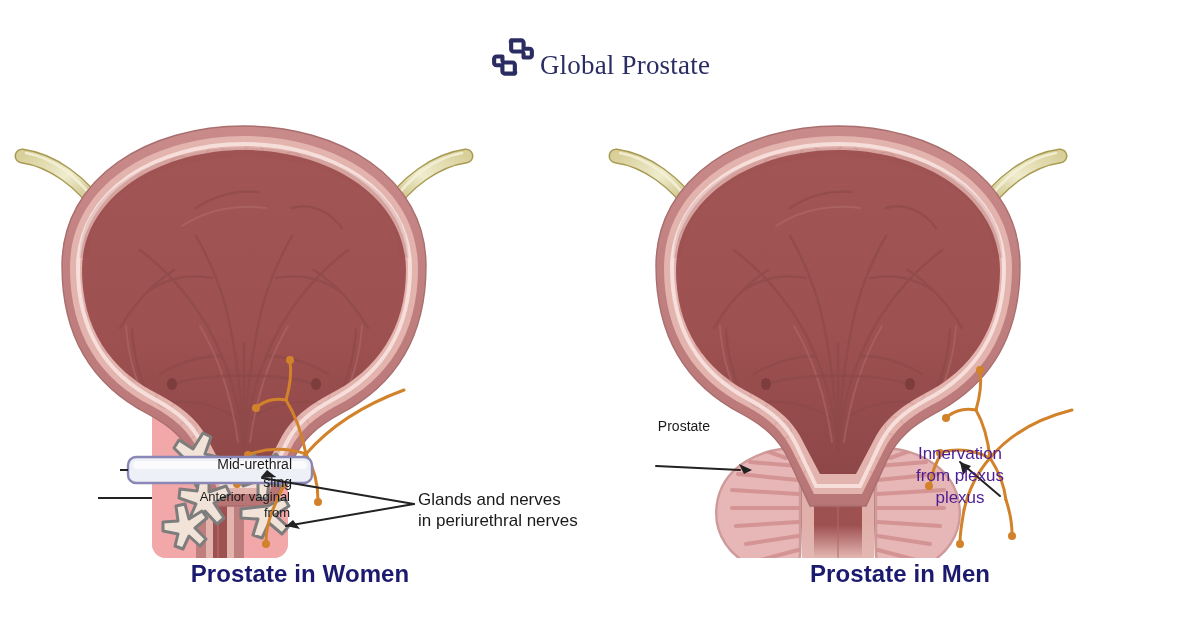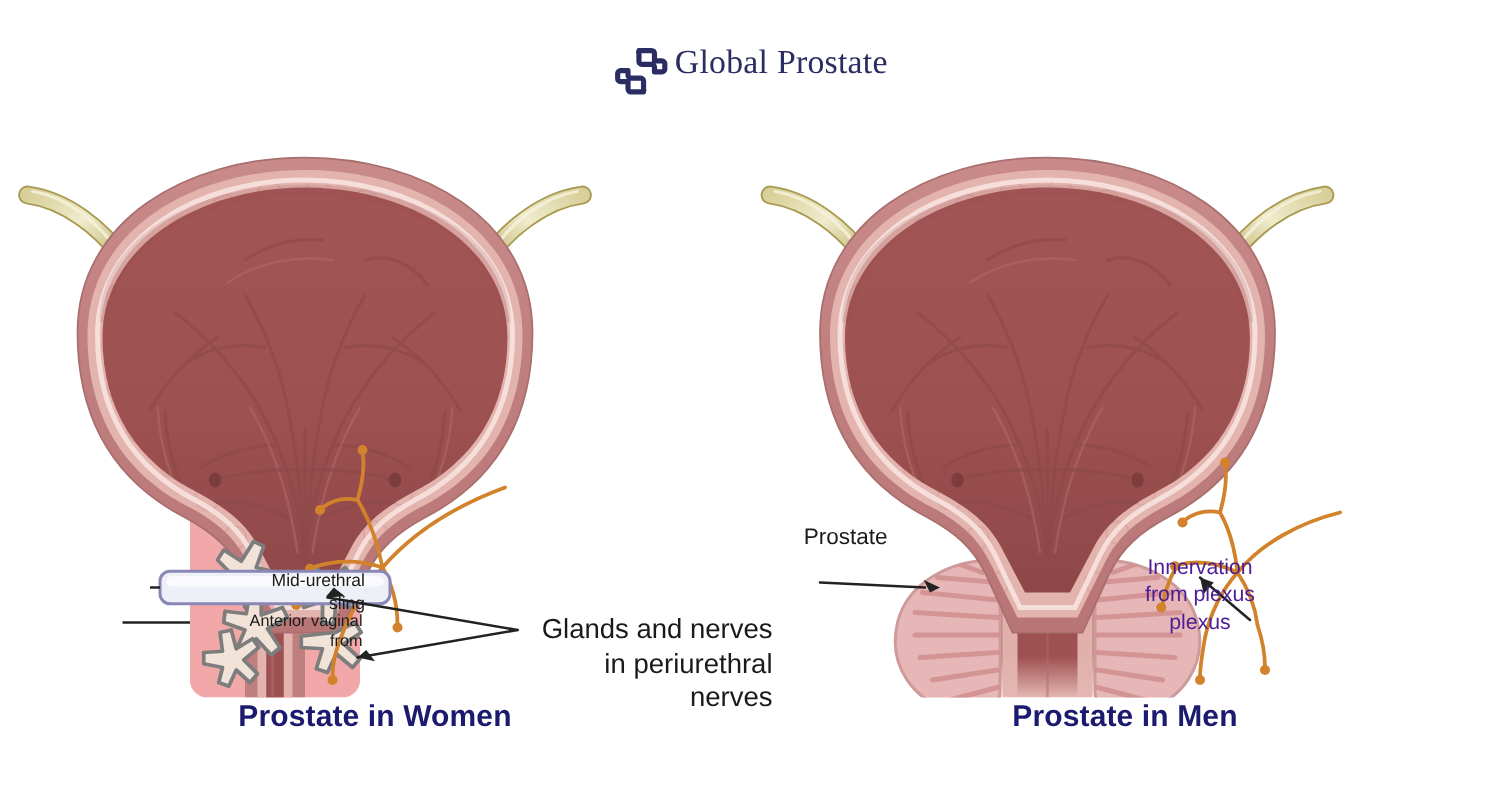--- a/index.html
+++ b/index.html
@@ -15,21 +15,21 @@
     overflow: hidden;
   }
 
   
   #logo-block {
     position: absolute;
     left: 0;
     top: 34px;
     width: 1200px;
     display: flex;
-    align-items: flex-start;
+    align-items: flex-end;
     justify-content: center;
     gap: 4px;
   }
   #logo-mark { width: 46px; height: 46px; display: block; }
   #logo-wordmark {
     font-family: "Liberation Serif", serif;
     color: #2b2d62;
     font-size: 27px;
     line-height: 1.12;
     text-align: center;
@@ -270,21 +270,21 @@
     </svg>
 
     <div style="position:absolute;left:170px;top:338px;width:122px;text-align:right;font-size:14px;color:#1a1a1a;line-height:1.25;">
       <span>Mid-urethral</span><br>
       <span>sling</span>
     </div>
     <div style="position:absolute;left:138px;top:371px;width:152px;text-align:right;font-size:13px;color:#1a1a1a;line-height:1.25;">
       <span>Anterior vaginal</span><br>
       <span>from</span>
     </div>
-    <div style="position:absolute;left:418px;top:371px;width:200px;text-align:right;font-size:22px;color:#1a1a1a;line-height:1.25;">
+    <div style="position:absolute;left:418px;top:371px;width:200px;text-align:left;font-size:17px;color:#1a1a1a;line-height:1.25;">
       <span>Glands and nerves</span><br>
       <span>in periurethral nerves</span>
     </div>
   </div>
 
   <div class="panel" id="panel-men">
     <svg class="anatomy-svg" viewBox="0 0 600 440">
       <defs>
         <linearGradient id="mLumen" x1="0" y1="0" x2="0" y2="1">
           <stop offset="0%" stop-color="#a25555"></stop>
@@ -488,21 +488,21 @@
       <g stroke="#222222" stroke-width="2" fill="#222222">
         <path d="M56 348 L140 352" stroke-linecap="round"></path>
         <path d="M140 352 l-13 -6 l5 10 l8 -4 z" stroke="none" transform="translate(12,0)"></path>
       </g>
       <g stroke="#222222" stroke-width="2" fill="#222222">
         <path d="M400 378 L360 344" stroke-linecap="round"></path>
         <path d="M360 344 l3 13 l8 -9 l-11 -4 z" stroke="none"></path>
       </g>
     </svg>
 
-    <div style="position:absolute;left:20px;top:300px;width:90px;text-align:right;font-size:18px;color:#1a1a1a;line-height:1.25;">
+    <div style="position:absolute;left:20px;top:300px;width:90px;text-align:right;font-size:14px;color:#1a1a1a;line-height:1.25;">
       <span>Prostate</span>
     </div>
     <div style="position:absolute;left:270px;top:325px;width:180px;text-align:center;font-size:17px;color:#4c1d95;line-height:1.3;">
       <span>Innervation</span><br>
       <span>from plexus</span><br>
       <span>plexus</span>
     </div>
   </div>
 </div>
 

